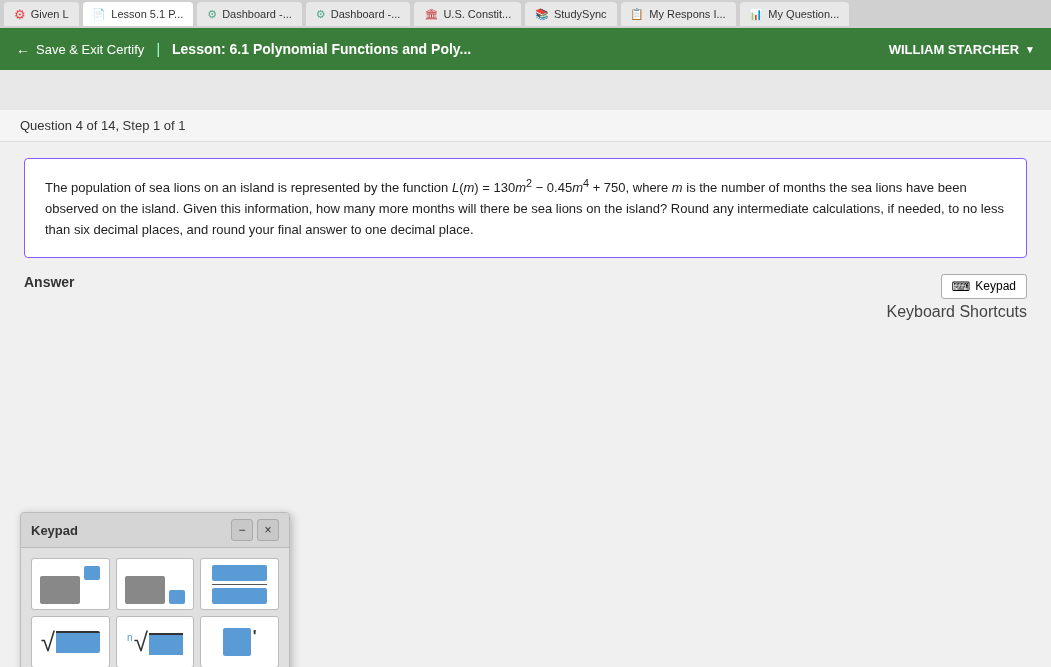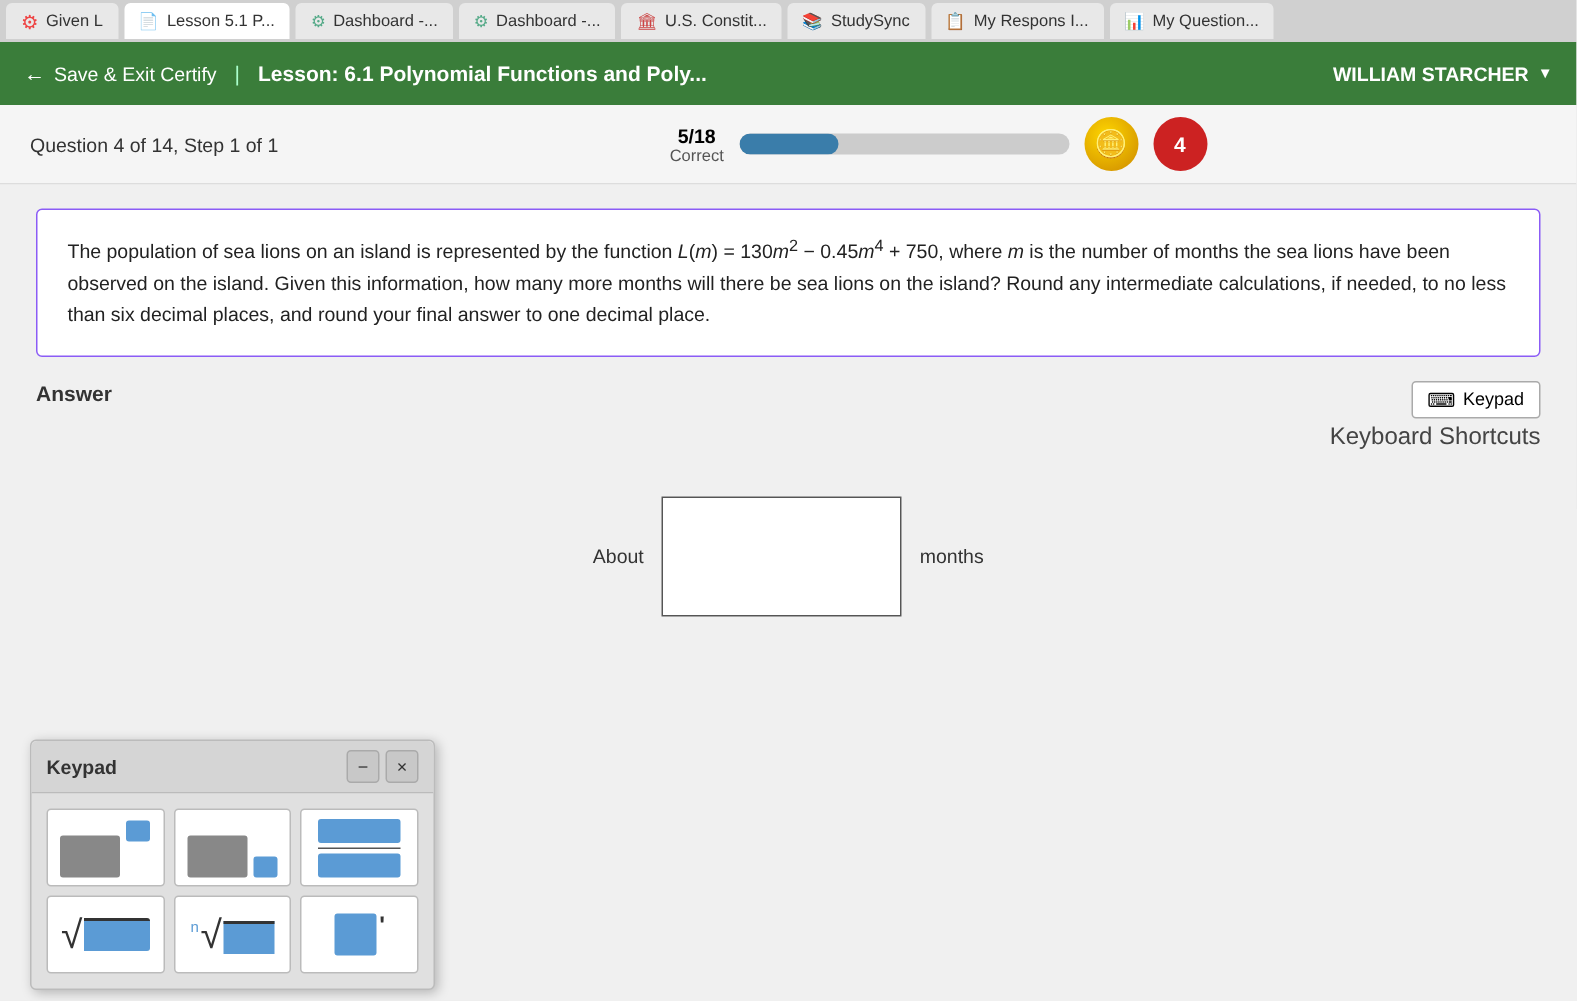--- a/index.html
+++ b/index.html
@@ -76,20 +76,21 @@
       font-size: 10px;
     }
 
     
     .progress-area {
       background: #f5f5f5;
       padding: 8px 20px;
       display: flex;
       align-items: center;
       border-bottom: 1px solid #ddd;
+      margin-top: 40px;
     }
     .question-label {
       font-size: 13px;
       color: #333;
       flex: 0 0 200px;
     }
     .progress-center {
       display: flex;
       align-items: center;
       gap: 10px;
@@ -336,57 +337,39 @@
     <span class="lesson-title">Lesson: 6.1 Polynomial Functions and Poly...</span>
   </div>
   <div class="user-name">
     <span>WILLIAM STARCHER</span>
     <span class="dropdown-arrow">▼</span>
   </div>
 </div>
 
 <div class="progress-area">
   <div class="question-label">Question 4 of 14, Step 1 of 1</div>
-  <div class="progress-center">
-    <div style="text-align:center;">
-      <div class="score-num">5/18</div>
-      <div class="score-word">Correct</div>
-    </div>
-    <div class="progress-bar-wrap">
-      <div class="progress-bar-fill" style="width:30%;"></div>
-    </div>
-    <div class="coin-badge">🪙</div>
-    <div class="heart-badge">
-      <span>4</span>
-    </div>
-  </div>
 </div>
 
 <div class="main-content">
 
   <div class="question-text">
     <p>The population of sea lions on an island is represented by the function <em>L</em>(<em>m</em>) = 130<em>m</em><sup>2</sup> − 0.45<em>m</em><sup>4</sup> + 750, where <em>m</em> is the number of months the sea lions have been observed on the island. Given this information, how many more months will there be sea lions on the island? Round any intermediate calculations, if needed, to no less than six decimal places, and round your final answer to one decimal place.</p>
   </div>
 
   <div class="answer-section">
     <div class="answer-label">Answer</div>
     <div class="answer-tools">
       <button class="keypad-btn">
         <span style="font-size:13px;">⌨</span>
         <span>Keypad</span>
       </button>
       <span class="keyboard-shortcuts-link">Keyboard Shortcuts</span>
     </div>
   </div>
 
-  <div class="answer-input-row">
-    <span class="about-label">About</span>
-    <div class="answer-box"></div>
-    <span class="months-label">months</span>
-  </div>
 
   <div class="keypad-popup">
     <div class="keypad-header">
       <span class="keypad-title">Keypad</span>
       <div class="keypad-controls">
         <button class="keypad-ctrl-btn">
           <span>−</span>
         </button>
         <button class="keypad-ctrl-btn">
           <span>×</span>

